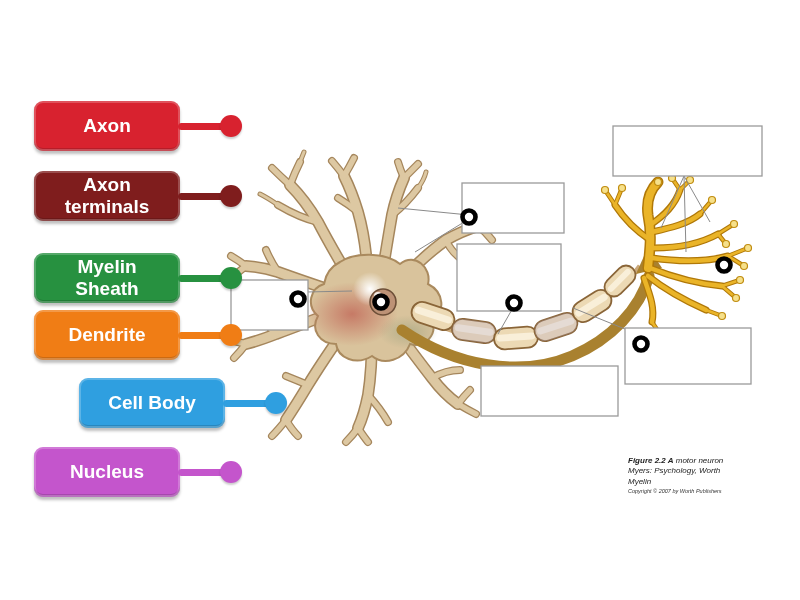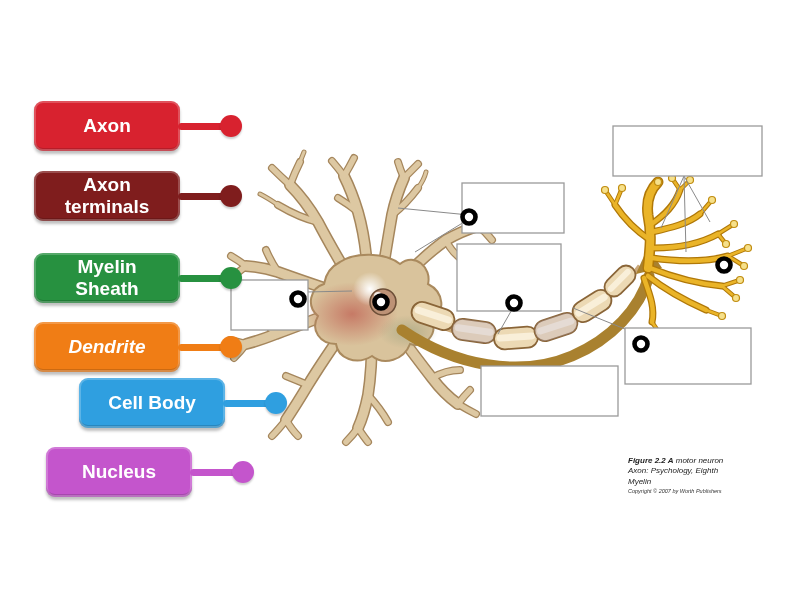--- a/index.html
+++ b/index.html
@@ -18,23 +18,23 @@
              cursor:grab;}
   .stem{position:absolute;left:144px;top:22px;width:52px;height:7px;border-radius:4px;}
   .dot{position:absolute;left:186px;top:14px;width:22px;height:22px;border-radius:50%;
        box-shadow:0 2px 2px rgba(0,0,0,.2);}
 
   .c0 .label-btn,.c0 .stem,.c0 .dot{background:#d8222f;}
   .c1 .label-btn,.c1 .stem,.c1 .dot{background:#7f1d1d;}
   .c2 .label-btn,.c2 .stem,.c2 .dot{background:#279140;}
   .c3 .label-btn,.c3 .stem,.c3 .dot{background:#f07d15;}
   .c4 .label-btn,.c4 .stem,.c4 .dot{background:#2f9fe0;}
-  .c5 .label-btn,.c5 .stem,.c5 .dot{background:#c455cc;margin-left:12px;}
-
-  .r0{top:101px;} .r1{top:171px;} .r2{top:241px;margin-top:12px;} .r3{top:322px;font-style:italic;} .r4{top:378px;margin-left:45px;} .r5{top:447px;}
+  .c5 .label-btn,.c5 .stem,.c5 .dot{background:#c455cc;}
+
+  .r0{top:101px;} .r1{top:171px;} .r2{top:241px;margin-top:12px;} .r3{top:310px;} .r4{top:378px;margin-left:45px;} .r5{top:447px;}
 
   
   .ansbox{fill:#ffffff;stroke:#9a9a9a;stroke-width:1.3;}
   .pointer{stroke:#8a8a8a;stroke-width:1;fill:none;}
   .pin{fill:#ffffff;stroke:#000000;stroke-width:4.6;}
 
   
   .caption{position:absolute;left:628px;top:456px;width:150px;color:#222;
            font-size:8px;line-height:1.3;font-style:italic;}
   .caption .cap-copy{font-size:5.5px;color:#333;margin-top:1px;}
@@ -342,18 +342,18 @@
     <div class="label-btn">Nucleus</div>
     <div class="stem"></div>
     <div class="dot"></div>
   </div>
 
   <div class="caption">
     <div>
       <b>Figure 2.2 A</b>
       <span>motor neuron</span>
     </div>
-    <div>Axon: Psychology, Eighth</div>
+    <div>Myers: Psychology, Worth</div>
     <div>Myelin</div>
     <div class="cap-copy">Copyright © 2007 by Worth Publishers</div>
   </div>
 
 </div>
 
 </body></html>

